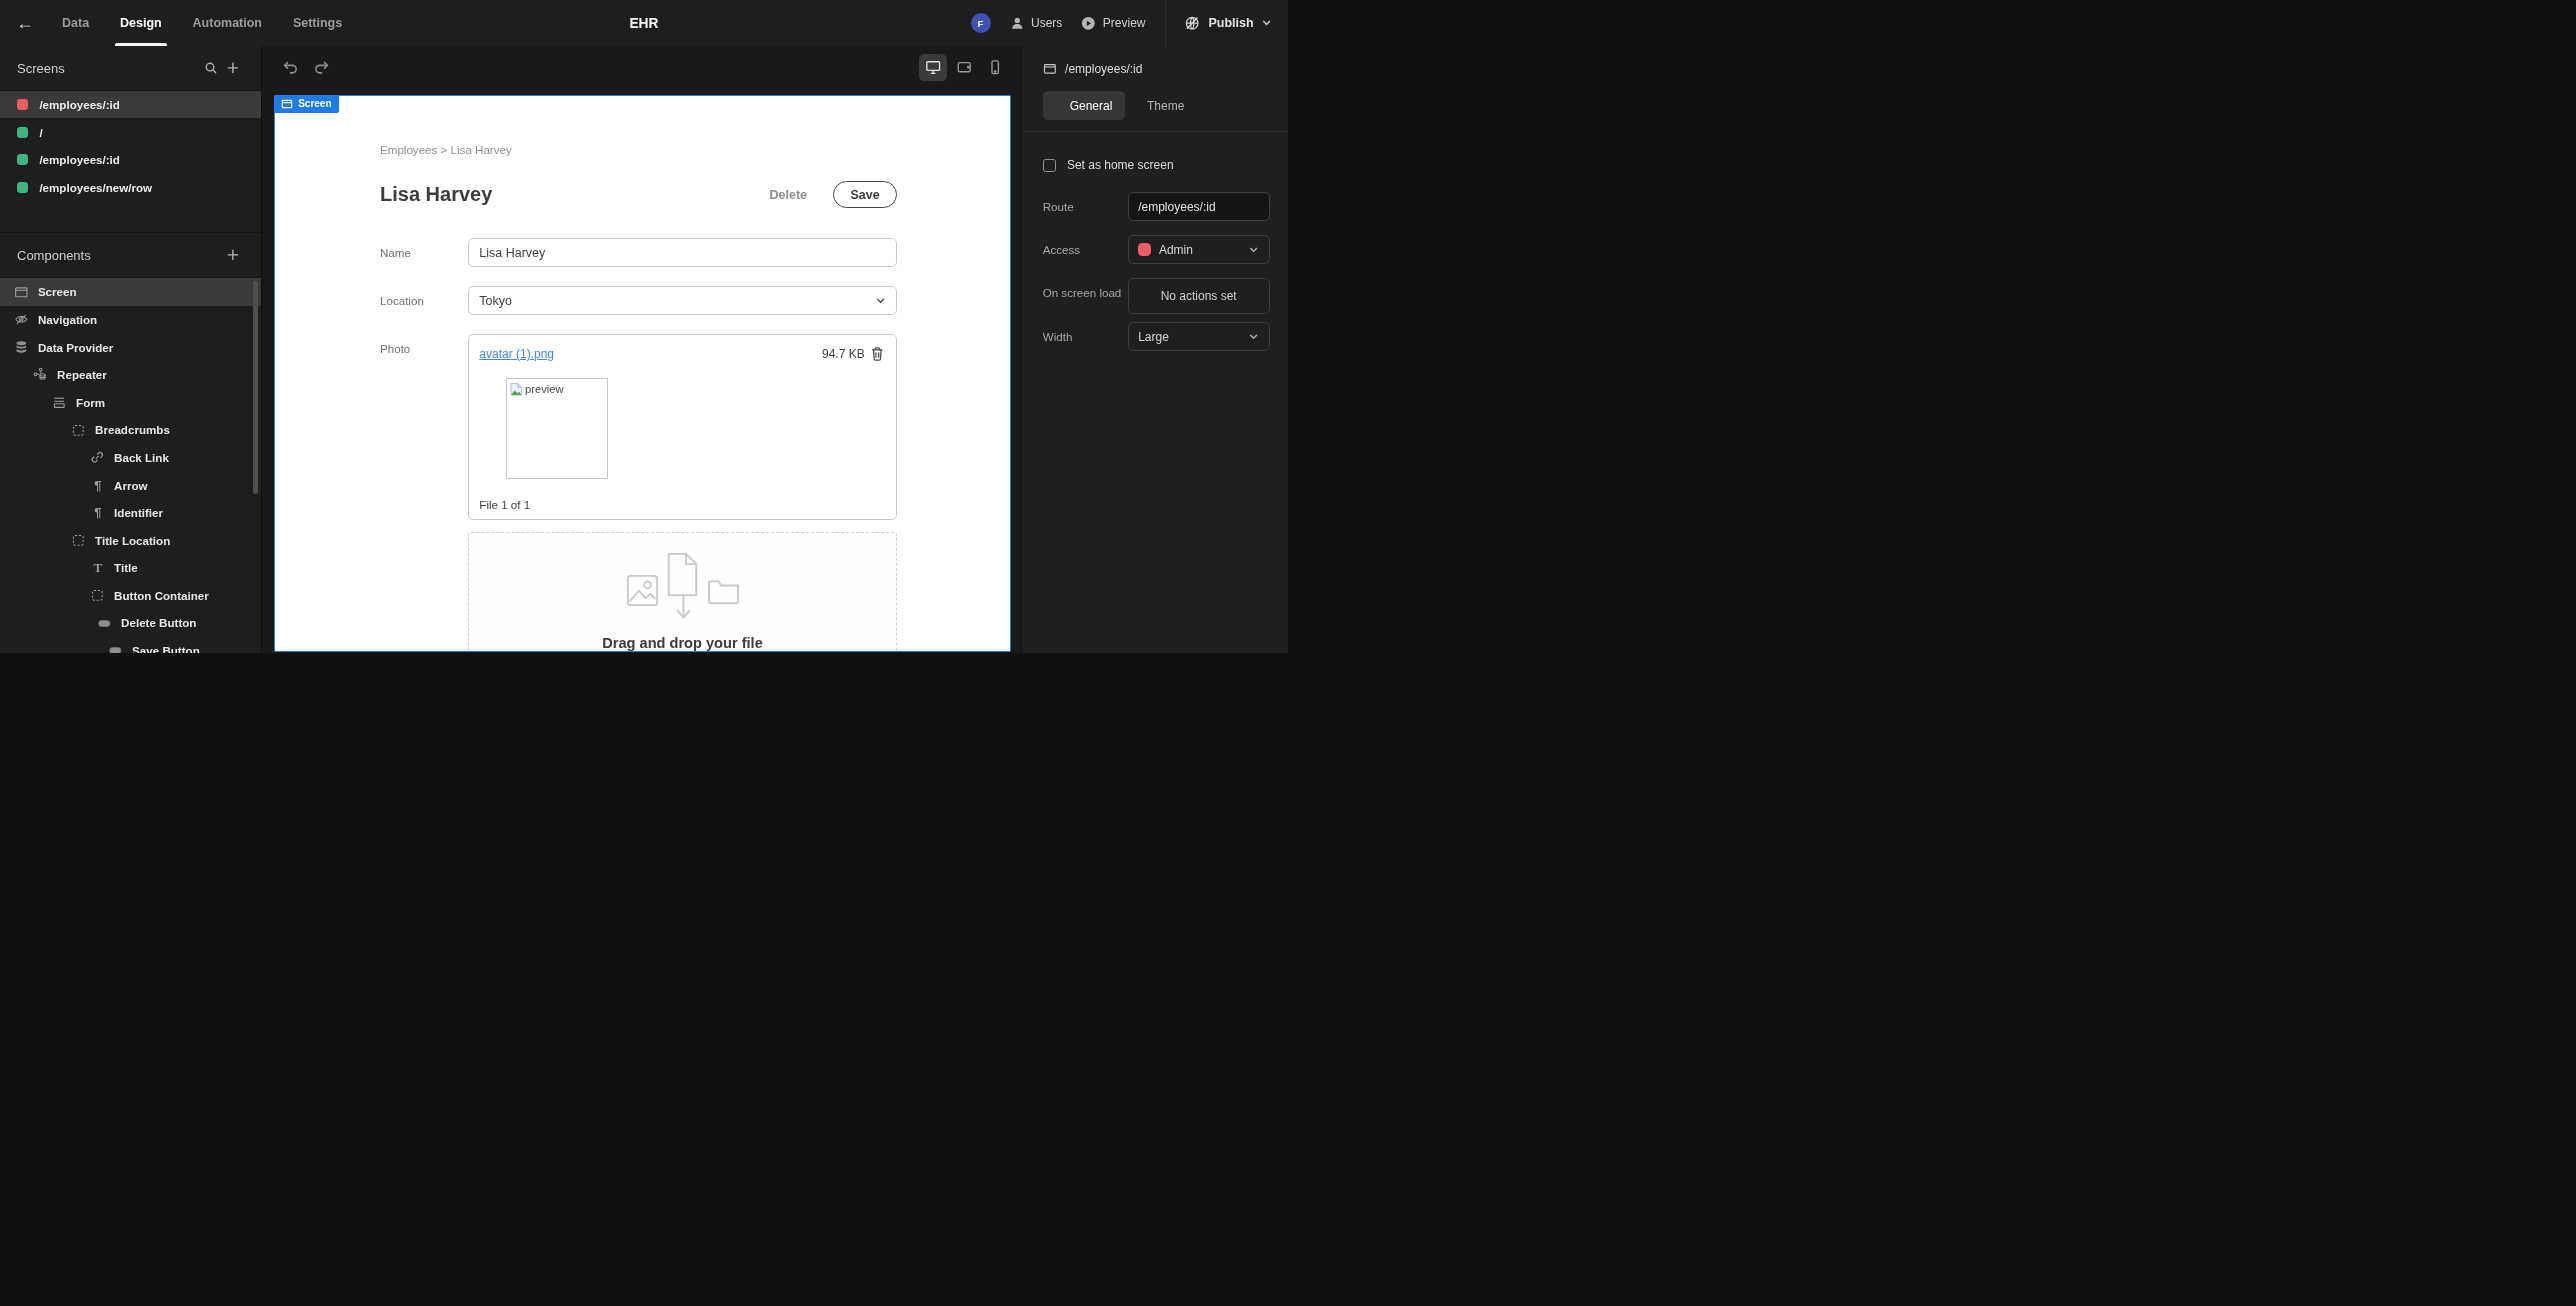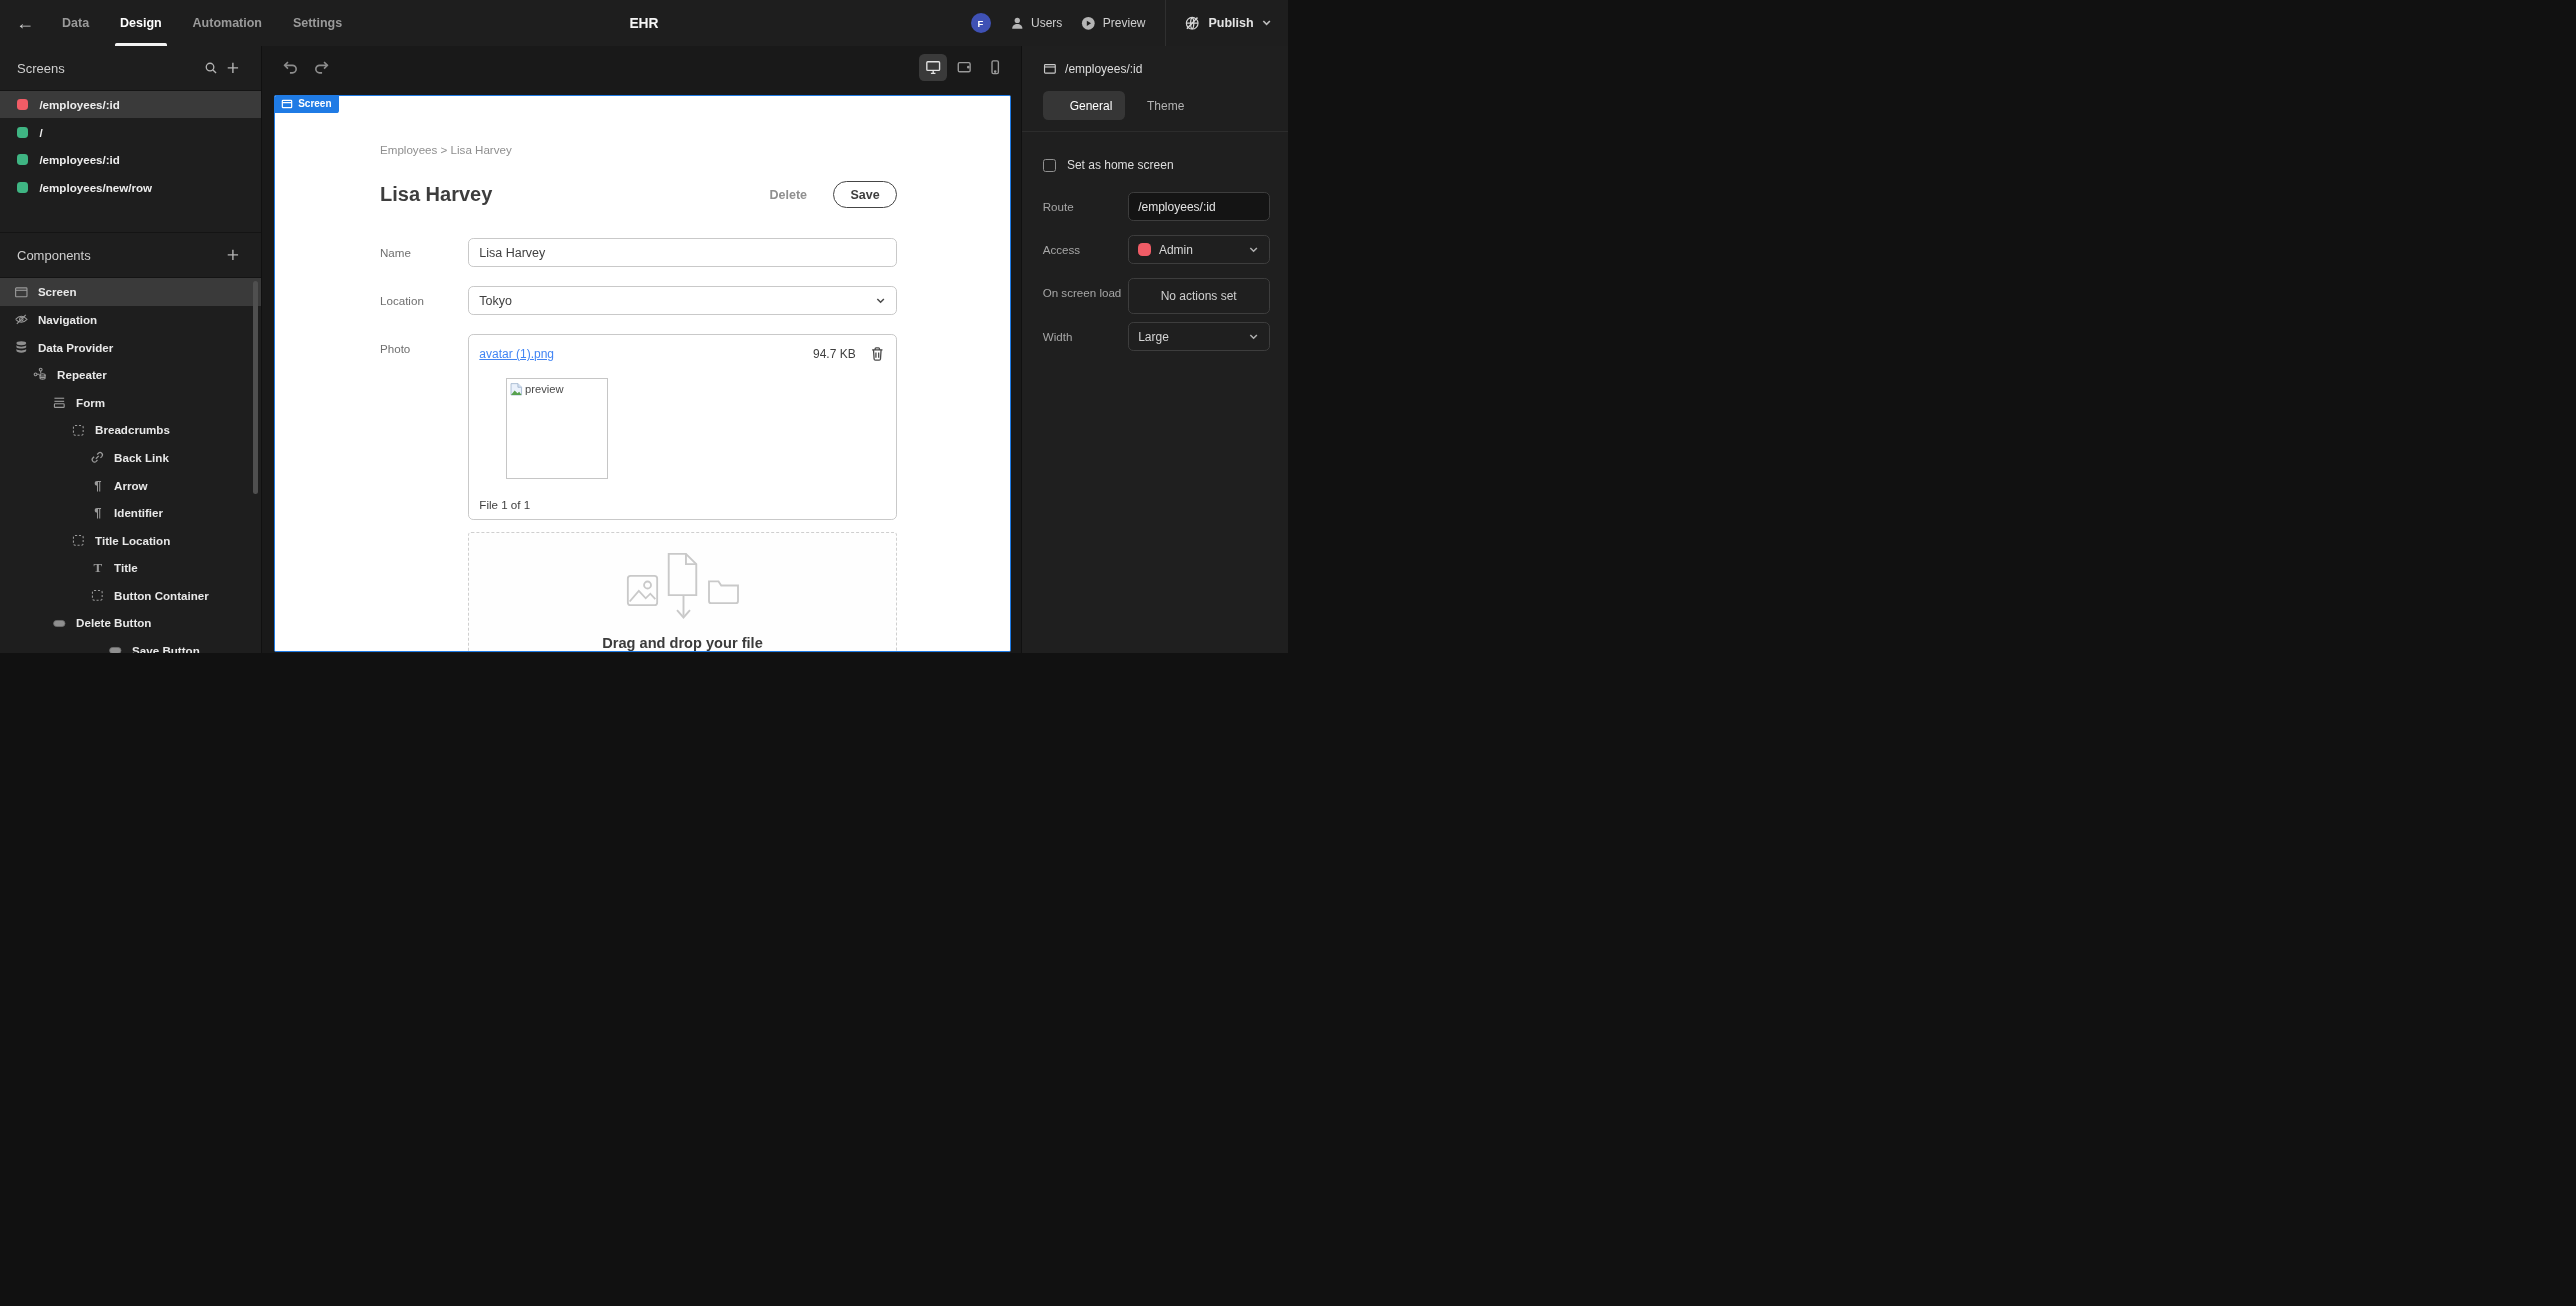--- a/index.html
+++ b/index.html
@@ -58,21 +58,21 @@
   .page-title { font-size:20px; font-weight:700; color:#3d3d3d; flex:1; }
   .delete-btn { color:#8f8f8f; font-size:12.5px; font-weight:600; margin-right:26px; cursor:pointer; }
   .save-btn { border:1.7px solid #454545; border-radius:14.6px; padding:5.2px 16.4px; color:#3d3d3d; font-size:12.5px; font-weight:700; background:#fff; cursor:pointer; }
   .form-row { position:absolute; left:0; width:100%; }
   .field-label { position:absolute; left:0; top:0; line-height:29px; color:#6f6f6f; font-size:11.6px; }
   .field-control { position:absolute; left:88px; width:429px; }
   .text-input { width:100%; height:29px; border:1.3px solid #c9c9c9; border-radius:5.2px; padding:0 10.3px; font-size:12.5px; color:#3f3f3f; font-family:"Liberation Sans", sans-serif; background:#fff; }
   .select-box { width:100%; height:29px; border:1.3px solid #c9c9c9; border-radius:5.2px; padding:0 10.3px; display:flex; align-items:center; font-size:12.5px; color:#3f3f3f; background:#fff; cursor:pointer; }
   .select-box .chev { margin-left:auto; color:#4a4a4a; }
   .file-card { width:429px; height:186px; border:1.3px solid #c9c9c9; border-radius:5.2px; background:#fff; position:relative; }
-  .file-head { position:absolute; left:10.3px; right:10.3px; top:8.6px; height:20.7px; display:flex; align-items:center; gap:13px; }
+  .file-head { position:absolute; left:10.3px; right:10.3px; top:8.6px; height:20.7px; display:flex; align-items:center; gap:4px; }
   .file-link { color:#4285f4; text-decoration:underline; font-size:12px; cursor:pointer; }
   .file-size { margin-left:auto; color:#3f3f3f; font-size:12px; }
   .trash-btn { width:17px; height:17px; display:flex; align-items:center; justify-content:center; color:#4a4a4a; cursor:pointer; }
   .preview-box { position:absolute; left:37px; top:43px; width:102px; height:101px; border:0.9px solid #c6c6c6; background:#fff; overflow:hidden; }
   .broken-img { display:flex; align-items:flex-start; gap:1.7px; padding:2.6px 1.7px; }
   .broken-img .alt { color:#4a4a4a; font-size:11.2px; padding-top:1.7px; }
   .file-count { position:absolute; left:10.3px; bottom:7.7px; color:#3f3f3f; font-size:11.6px; }
   .dropzone { position:absolute; left:88px; top:0; width:429px; height:224px; border:1.7px dashed #cfcfcf; border-radius:3.4px; background:#fefefe; }
   .dz-icons { position:absolute; left:50%; top:19px; transform:translateX(-50%); width:114px; height:72px; color:#c9c9c9; }
   .dz-img { position:absolute; left:0; top:22.4px; }
@@ -299,21 +299,21 @@
         <span class="tlabel">Title</span>
       </div>
       <div class="trow" style="padding-left:90px">
         <span class="ticon">
           <svg width="14.6" height="14.6" viewBox="0 0 18 18" fill="none" stroke="#9a9a9a" stroke-width="1.3">
               <rect x="3" y="3" width="12" height="12" rx="2" stroke-dasharray="2.6 2.2"></rect>
             </svg>
         </span>
         <span class="tlabel">Button Container</span>
       </div>
-      <div class="trow" style="padding-left:52px">
+      <div class="trow" style="padding-left:97px">
         <span class="ticon">
           <svg width="14.6" height="14.6" viewBox="0 0 18 18">
               <rect x="2" y="5.5" width="14" height="7.5" rx="3.75" fill="#8f8f8f" stroke="#6f6f6f"></rect>
             </svg>
         </span>
         <span class="tlabel">Delete Button</span>
       </div>
       <div class="trow" style="padding-left:108px">
         <span class="ticon">
           <svg width="14.6" height="14.6" viewBox="0 0 18 18">

